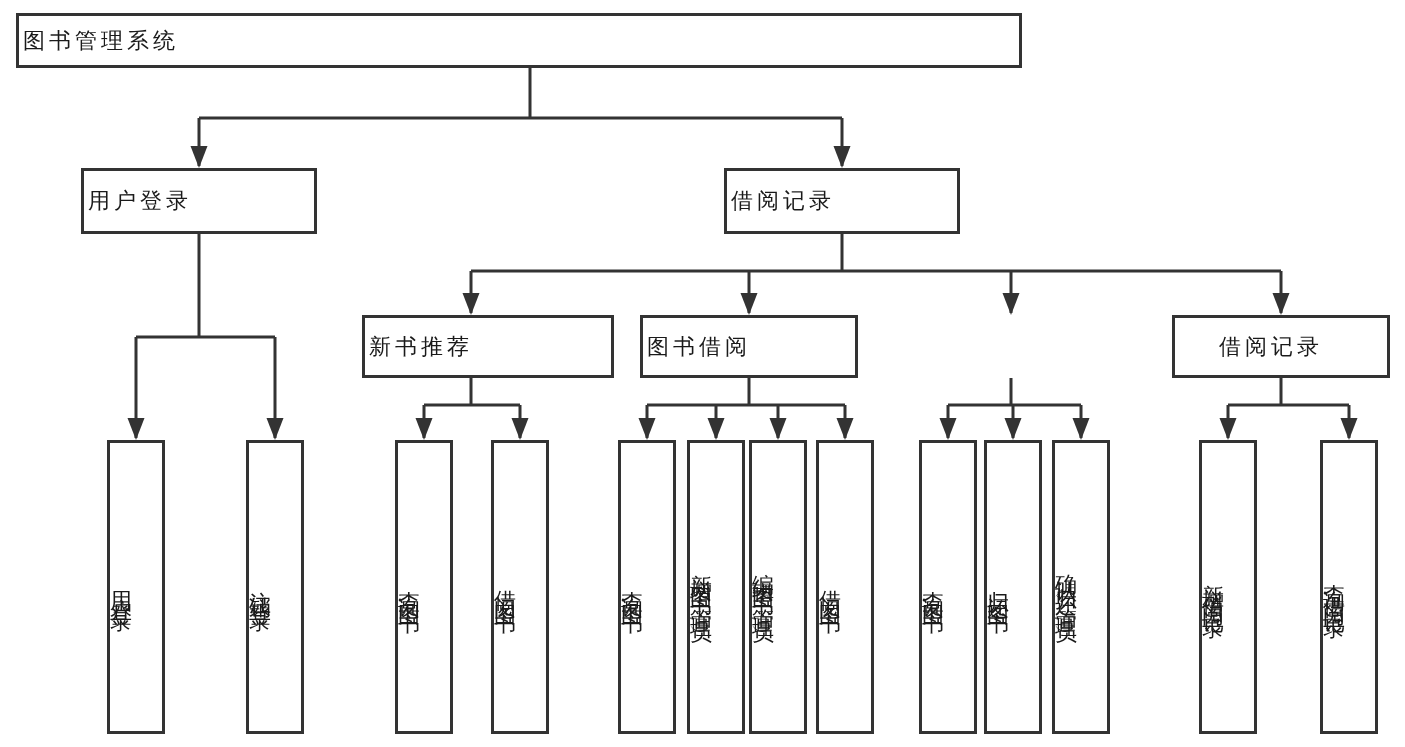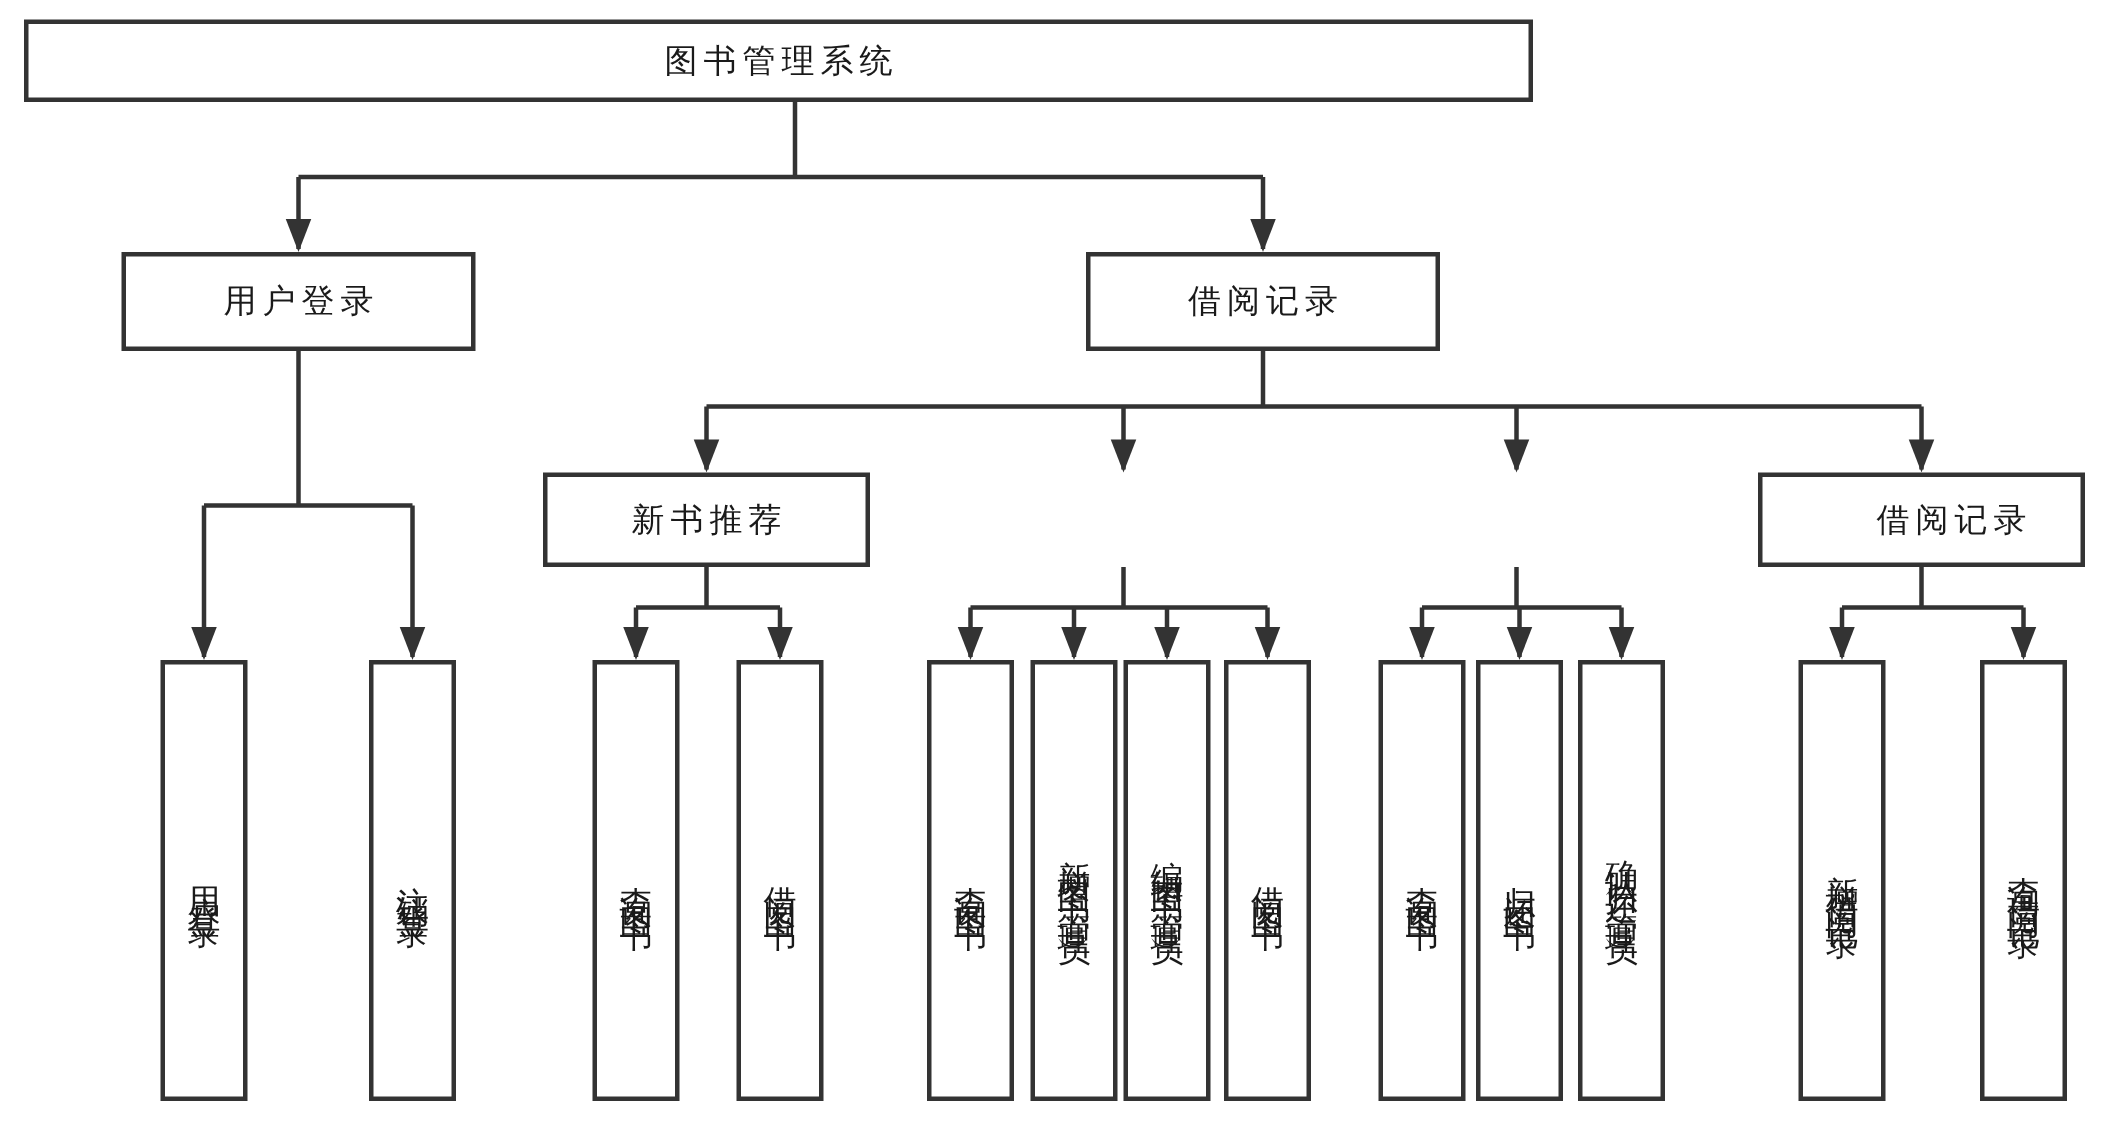--- a/index.html
+++ b/index.html
@@ -19,42 +19,41 @@
     color: var(--text);
   }
   #wires { position: absolute; left: 0; top: 0; }
   .box {
     position: absolute;
     box-sizing: border-box;
     background: var(--bg);
     border: 3px solid var(--line);
     display: flex;
     align-items: center;
-    justify-content: center;
   }
   .h-label {
     font-size: 22px;
     letter-spacing: 4px;
     text-indent: 4px;
     white-space: nowrap;
   }
   .v-label {
     writing-mode: vertical-rl;
     text-orientation: mixed;
     font-size: 22px;
     letter-spacing: 7px;
     line-height: 1;
   }
   
   .n-root { left: 16px;  top: 13px;  width: 1006px; height: 55px; }
   
   .n-l2a  { left: 81px;  top: 168px; width: 236px;  height: 66px; }
   .n-l2b  { left: 724px; top: 168px; width: 236px;  height: 66px; }
   
-  .n-l3a  { left: 362px;  top: 315px; width: 218px; height: 63px; }
+  .n-l3a  { left: 362px;  top: 315px; width: 252px; height: 63px; }
   .n-l3b  { left: 640px;  top: 315px; width: 218px; height: 63px; }
   .n-l3c  { left: 902px;  top: 315px; width: 218px; height: 63px; }
   .n-l3d  { left: 1172px; top: 315px; width: 218px; height: 63px; padding-left: 40px; }
   
   .leaf { top: 440px; width: 58px; height: 294px; }
   .lf1  { left: 107px; }
   .lf2  { left: 246px; }
   .lf3  { left: 395px; }
   .lf4  { left: 491px; }
   .lf5  { left: 618px; }
@@ -123,20 +122,23 @@
   <div class="box n-l2a">
     <span class="h-label">用户登录</span>
   </div>
   <div class="box n-l2b">
     <span class="h-label">借阅记录</span>
   </div>
 
   <div class="box n-l3a">
     <span class="h-label">新书推荐</span>
   </div>
+  <div class="box n-l3b">
+    <span class="h-label">图书借阅</span>
+  </div>
   <div class="box n-l3d">
     <span class="h-label">借阅记录</span>
   </div>
 
   <div class="box leaf lf1">
     <span class="v-label">用户登录</span>
   </div>
   <div class="box leaf lf2">
     <span class="v-label">注销登录</span>
   </div>

